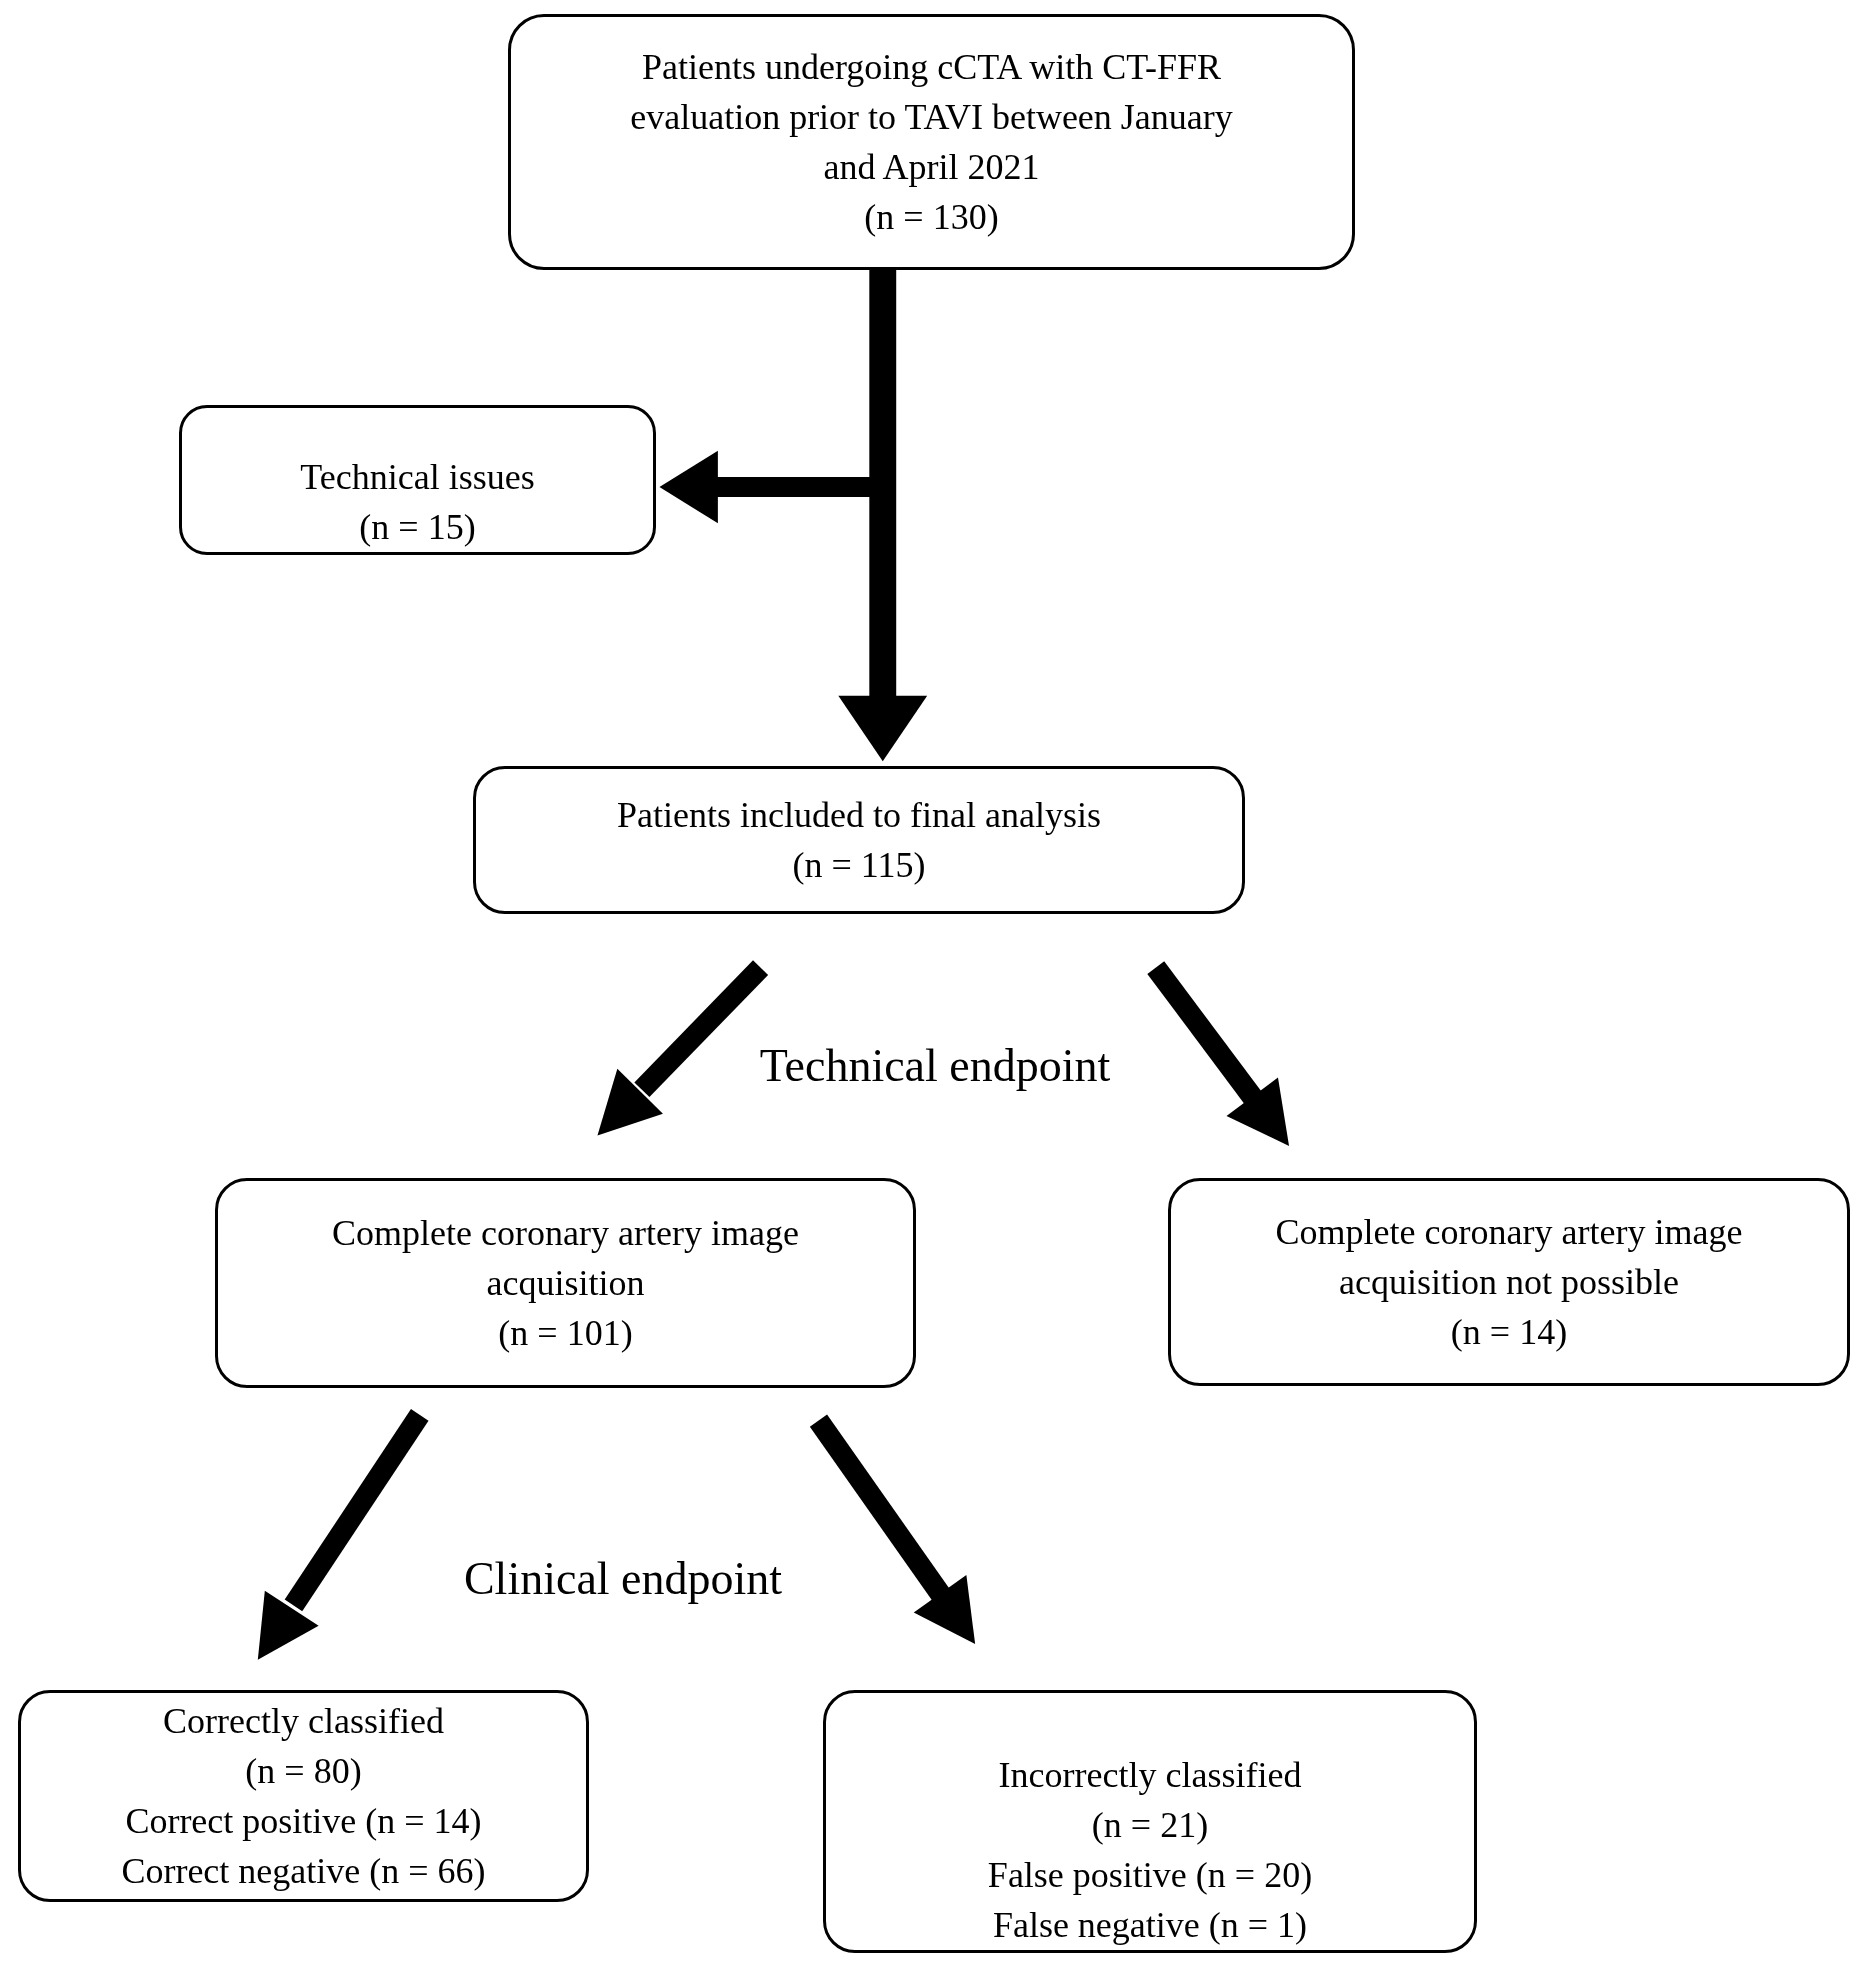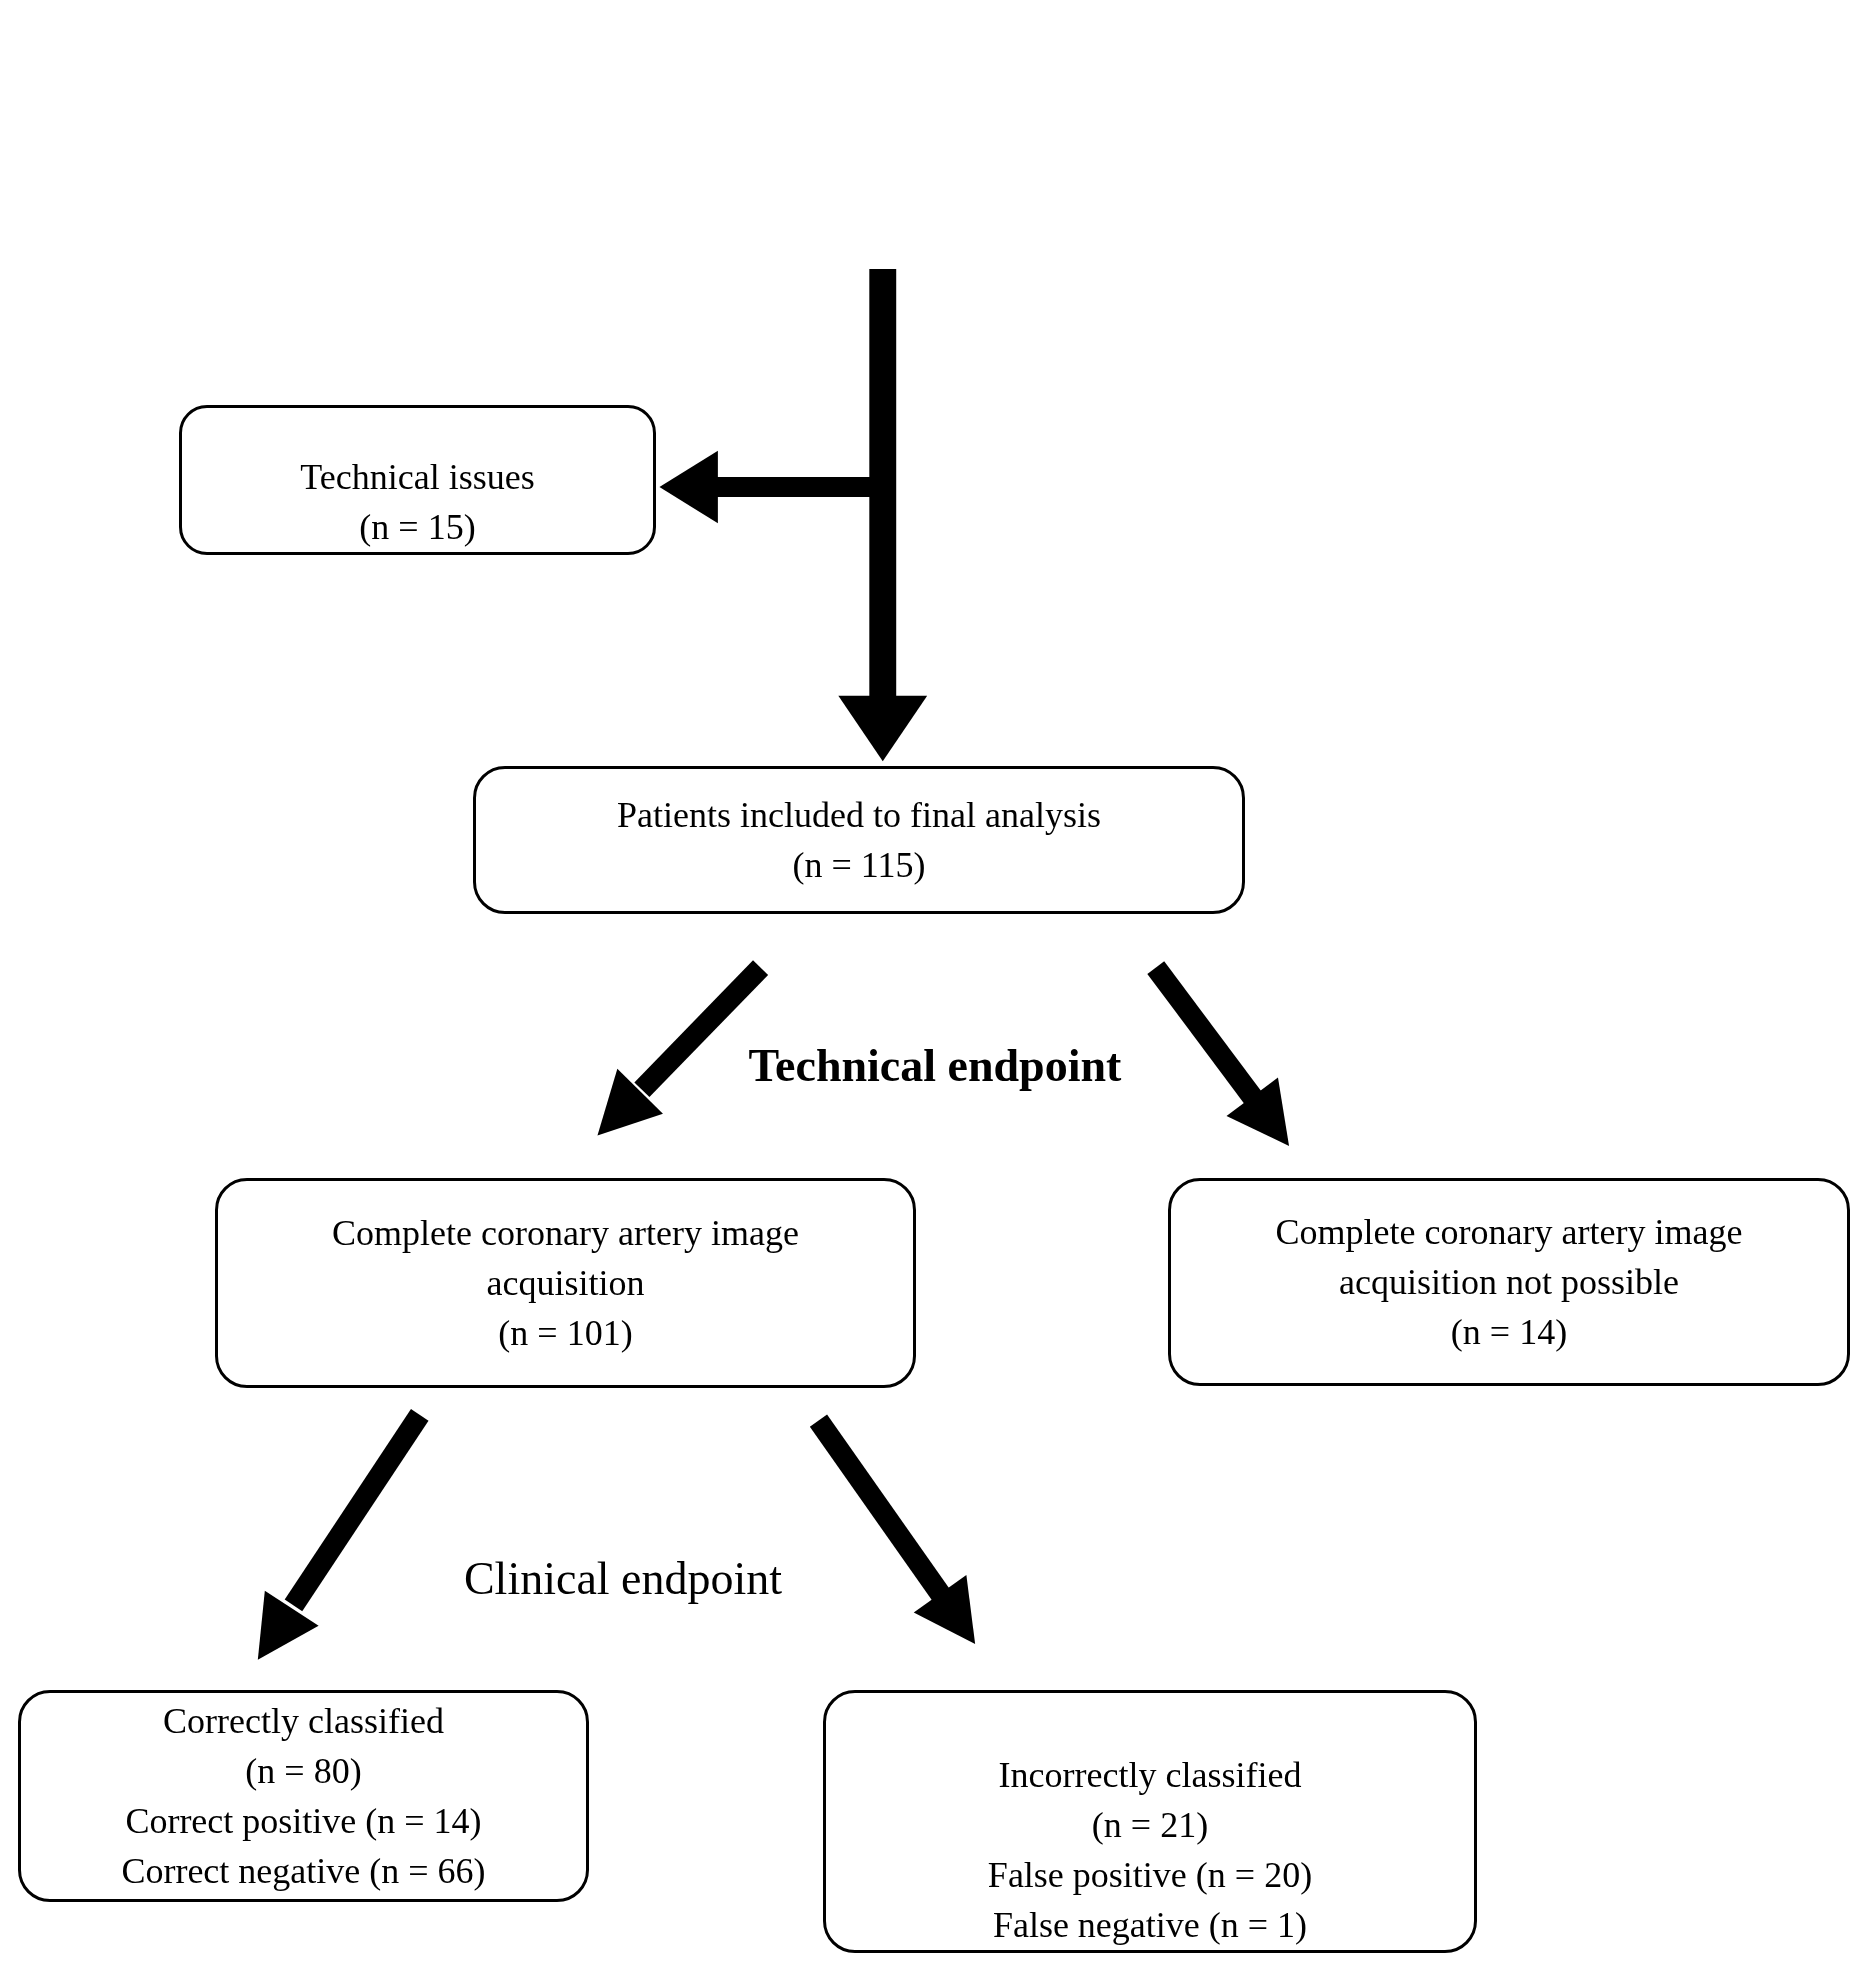--- a/index.html
+++ b/index.html
@@ -51,21 +51,21 @@
   }
   
   #box-enrollment              { left: 508px;  top: 14px;   width: 847px; height: 256px; border-radius: 36px; }
   #box-technical-issues        { left: 179px;  top: 405px;  width: 477px;  height: 150px; border-radius: 28px; align-items: flex-end; }
   #box-final-analysis          { left: 473px;  top: 766px; width: 772px; height: 148px; }
   #box-complete-acquisition    { left: 215px;  top: 1178px; width: 701px; height: 210px; }
   #box-acquisition-not-possible{ left: 1168px; top: 1178px; width: 682px; height: 208px; }
   #box-correctly-classified    { left: 18px;   top: 1690px; width: 571px;  height: 212px; }
   #box-incorrectly-classified  { left: 823px; top: 1690px; width: 654px; height: 263px; align-items: flex-end; }
   
-  #label-technical-endpoint { left: 935px; top: 1066px; font-weight: bold; }
+  #label-technical-endpoint { left: 935px; top: 1066px; }
   #label-clinical-endpoint  { left: 623px; top: 1548px; margin-top: 31px; }
 </style>
 </head>
 <body>
 
 <div id="canvas">
 
   <svg id="arrows" viewBox="0 0 3197 3361" xmlns="http://www.w3.org/2000/svg">
 
     <g>
@@ -92,20 +92,26 @@
       <line x1="718" y1="2420" x2="502" y2="2746" stroke="#000000" stroke-width="36"></line>
       <polygon points="453,2721 545,2781 441,2839" fill="#000000"></polygon>
     </g>
 
     <g>
       <line x1="1400" y1="2430" x2="1611" y2="2730" stroke="#000000" stroke-width="36"></line>
       <polygon points="1563,2758 1653,2694 1668,2812" fill="#000000"></polygon>
     </g>
   </svg>
 
+  <div class="node" id="box-enrollment">
+    <div class="node-text">Patients undergoing cCTA with CT-FFR
+evaluation prior to TAVI between January
+and April 2021
+(n = 130)</div>
+  </div>
 
   <div class="node" id="box-technical-issues">
     <div class="node-text">Technical issues
 (n = 15)</div>
   </div>
 
   <div class="node" id="box-final-analysis">
     <div class="node-text">Patients included to final analysis
 (n = 115)</div>
   </div>

